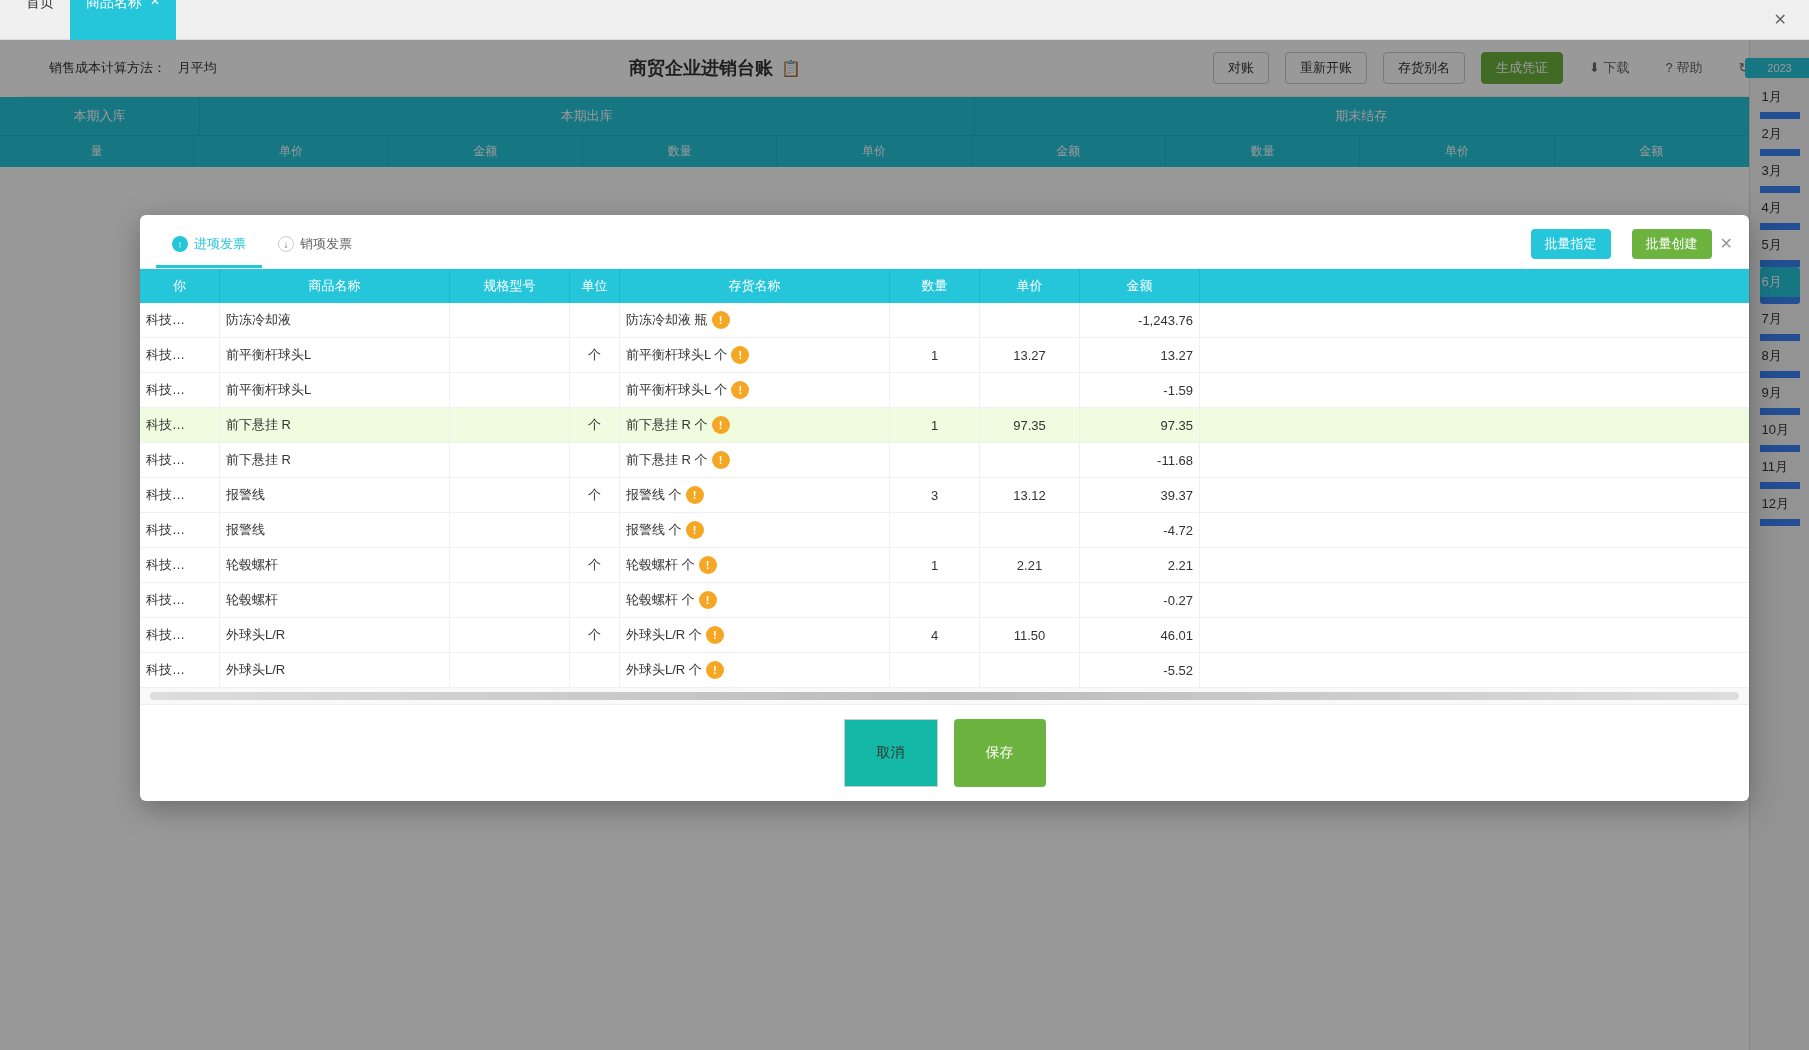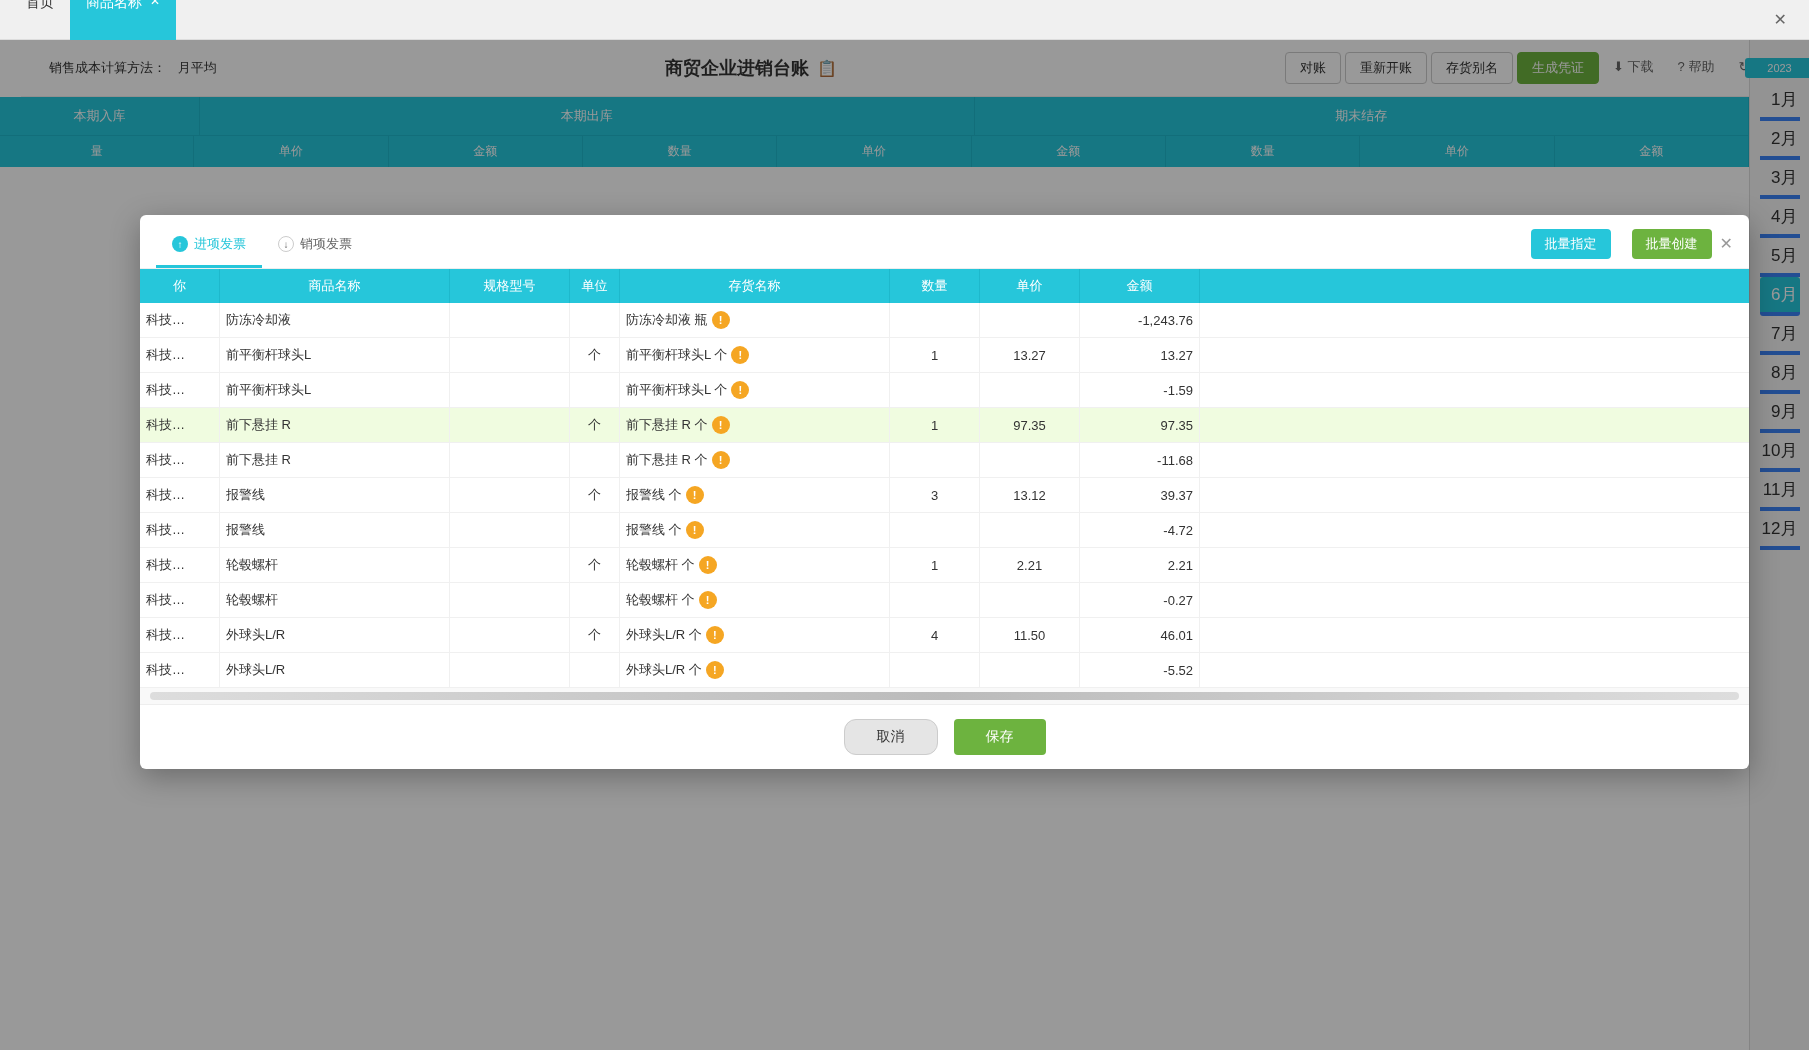--- a/index.html
+++ b/index.html
@@ -13,31 +13,31 @@
     .tab-bar-close { margin-left: auto; cursor: pointer; font-size: 16px; color: #666; padding: 0 12px; }
 
     
     .main-content { background: #fff; position: relative; width: 100%; height: calc(1050px - 40px); overflow: hidden; }
 
     
     .header-bar { display: flex; align-items: center; padding: 12px 20px; background: #fff; border-bottom: 1px solid #eee; margin-left: 21px; }
     .cost-method { font-size: 13px; color: #666; }
     .cost-method span { margin-left: 8px; color: #333; font-weight: 500; }
     .page-title { flex: 1; text-align: center; font-size: 18px; font-weight: 600; color: #333; display: flex; align-items: center; justify-content: center; gap: 8px; }
-    .header-actions { display: flex; gap: 4px; align-items: flex-start; }
+    .header-actions { display: flex; gap: 16px; align-items: center; }
     .btn { padding: 6px 14px; border-radius: 4px; cursor: pointer; font-size: 13px; border: 1px solid; }
     .btn-default { background: #fff; border-color: #ccc; color: #333; }
     .btn-primary { background: #6db33f; border-color: #6db33f; color: #fff; }
     .btn-icon { background: #fff; border: none; color: #666; cursor: pointer; padding: 6px 10px; font-size: 13px; }
 
     
     .right-sidebar { position: absolute; right: 0; top: 0; bottom: 0; width: 60px; background: #f5f5f5; border-left: 1px solid #ddd; display: flex; flex-direction: column; align-items: center; padding-top: 10px; }
     .month-label { font-size: 11px; color: #666; writing-mode: vertical-rl; margin-bottom: 8px; }
     .year-badge { background: #26c6da; color: #fff; padding: 4px 22px; border-radius: 3px; font-size: 11px; margin-bottom: 4px; }
-    .month-item { width: 40px; text-align: right; padding: 6px 2px; font-size: 17px; color: #333; cursor: pointer; border-bottom: 4px solid #3b82f6; }
+    .month-item { width: 40px; text-align: left; padding: 6px 2px; font-size: 13px; color: #333; cursor: pointer; border-bottom: 7px solid #3b82f6; }
     .month-item.active { background: #26c6da; color: #fff; border-radius: 3px; }
 
     
     .overlay { position: absolute; top: 0; left: 0; right: 0; bottom: 0; background: rgba(0,0,0,0.4); z-index: 100; }
 
     
     .dialog { position: absolute; top: 175px; left: 140px; right: 60px; background: #fff; border-radius: 6px; box-shadow: 0 8px 30px rgba(0,0,0,0.3); z-index: 200; display: flex; flex-direction: column; }
     .dialog-header { display: flex; align-items: center; padding: 12px 16px 0 16px; border-bottom: 1px solid #eee; }
     .dialog-tab { padding: 8px 16px 12px; cursor: pointer; font-size: 13px; color: #666; border-bottom: 3px solid transparent; display: flex; align-items: center; gap: 6px; }
     .dialog-tab.active { color: #26c6da; border-bottom-color: #26c6da; }
@@ -57,21 +57,21 @@
     .dtable-body { overflow-y: auto; }
     .drow { display: grid; grid-template-columns: 80px 230px 120px 50px 270px 90px 100px 120px; border-bottom: 1px solid #f0f0f0; }
     .drow.highlighted { background: #f0fce0; }
     .dcell { padding: 8px 6px; text-align: center; font-size: 13px; color: #333; border-right: 1px solid #f0f0f0; display: flex; align-items: center; justify-content: center; }
     .dcell.left { justify-content: flex-start; }
     .dcell.right { justify-content: flex-end; }
     .warning-icon { width: 18px; height: 18px; border-radius: 50%; background: #f5a623; color: #fff; display: inline-flex; align-items: center; justify-content: center; font-size: 11px; font-weight: bold; margin-left: 4px; flex-shrink: 0; }
 
     
     .dialog-footer { padding: 14px 20px; display: flex; justify-content: center; gap: 16px; border-top: 1px solid #eee; }
-    .btn-cancel { padding: 8px 32px; border: 1px solid #ccc; border-radius: 12px; background: #e5e5e5; color: #333; cursor: pointer; font-size: 14px; }
+    .btn-cancel { padding: 24px 32px; border: 1px solid #ccc; border-radius: 0; background: #14b8a6; color: #333; cursor: pointer; font-size: 14px; }
     .btn-save { padding: 8px 32px; border: none; border-radius: 4px; background: #6db33f; color: #fff; cursor: pointer; font-size: 14px; }
 
     
     .scroll-hint { height: 8px; background: linear-gradient(90deg, #ddd 0%, #bbb 50%, #ddd 100%); margin: 0 2px; border-radius: 4px; }
 
     
     .bg-table-area { background: #fff; padding: 0; }
     .bg-section-header { display: flex; background: #26c6da; }
     .bg-sec { flex: 1; text-align: center; padding: 10px; color: #fff; font-weight: 500; font-size: 13px; border-right: 1px solid #1eb8cc; }
     .bg-sub-row { display: flex; background: #26c6da; border-top: 1px solid #1eb8cc; }

